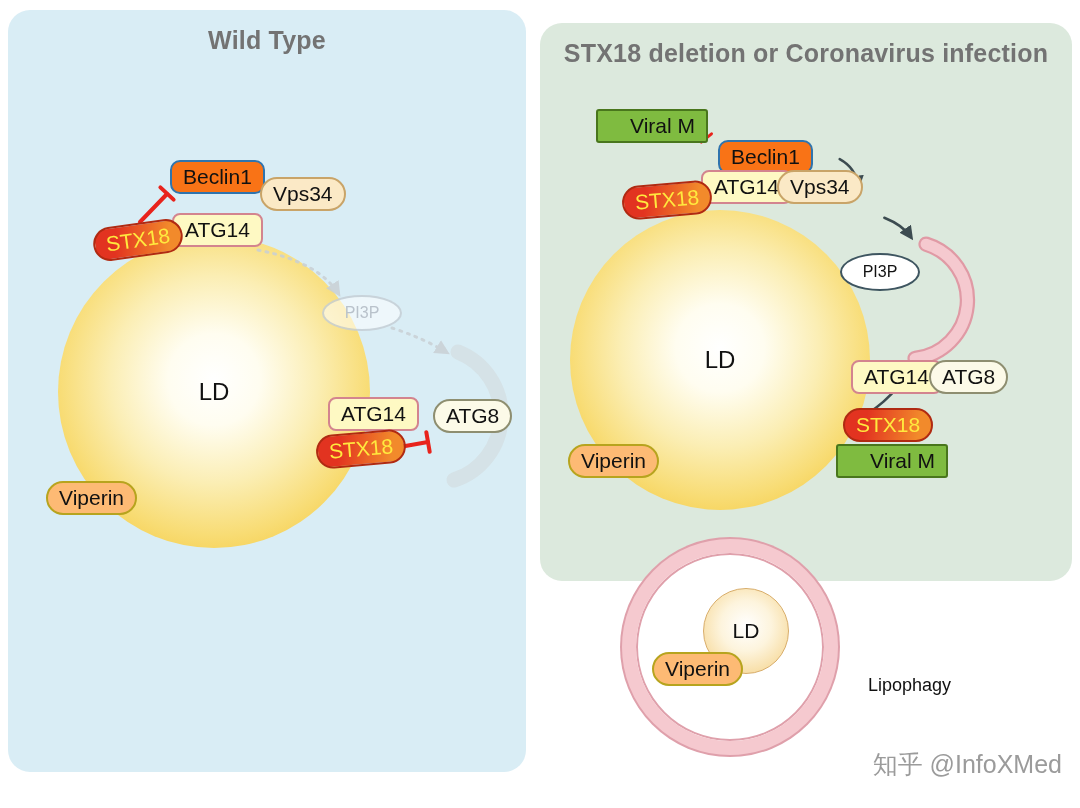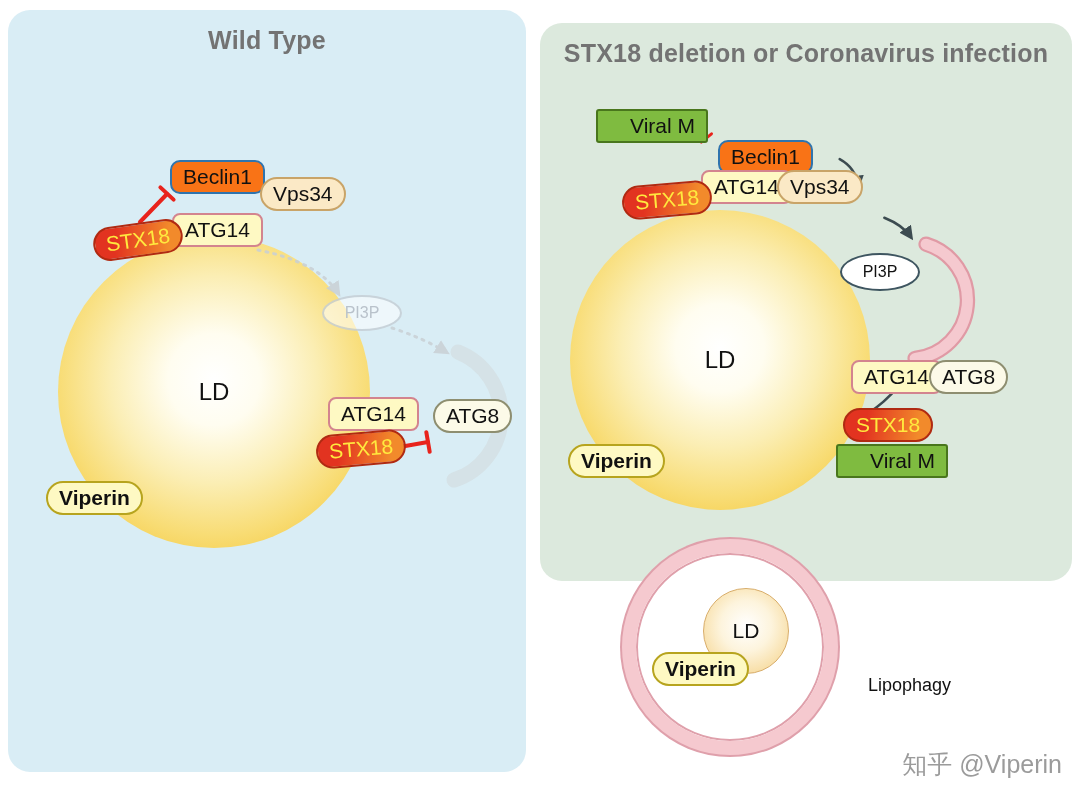--- a/index.html
+++ b/index.html
@@ -22,21 +22,21 @@
 
   .svg-overlay { position:absolute; left:0; top:0; width:100%; height:100%; z-index:2; pointer-events:none; }
 
   .pill { position:absolute; z-index:3; white-space:nowrap;
           padding:2px 11px; font-size:21px; line-height:1.25; color:#111;
           border:2px solid transparent; }
   .pill-blue   { background:#f97316; border-color:#2f74ae; border-radius:10px; }
   .pill-pink   { background:#fef9c3; border-color:#d3848f; border-radius:8px; }
   .pill-cream  { background:#fbe9c6; border-color:#c9a468; border-radius:17px; }
   .pill-ivory  { background:#fcfae8; border-color:#8e8e70; border-radius:17px; }
-  .pill-yellow { background:#fef9c3; border-color:#b7a41e; border-radius:17px;font-weight:bold; }
+  .pill-yellow { background:#fdba74; border-color:#b7a41e; border-radius:17px; }
   .pill-green  { background:#7fbb40; border-color:#49761c; border-radius:3px;padding-left:32px; }
   .pill-stx    { background:linear-gradient(100deg,#e23320 25%,#f28a2b 85%);
                  border-color:#b02a12; border-radius:17px; color:#ffe93e; font-weight:500; }
 
   .ellipse { position:absolute; z-index:3; display:flex; align-items:center; justify-content:center;
              border-radius:50%; font-size:16px; color:#111; }
   .ellipse-pi3p { background:#ffffff; border:2px solid #3e5560; }
   .ellipse-faded { background:rgba(255,255,255,0.55); border:2px solid rgba(175,186,196,0.6); color:#b9c2cb; }
 
   .autophagosome { position:absolute; border-radius:50%; background:#ffffff; z-index:1;
@@ -134,14 +134,14 @@
     <div class="pill pill-yellow" style="left:28px; top:421px;">Viperin</div>
 
     <div class="autophagosome" style="left:82px; top:516px; width:216px; height:216px;"></div>
     <div class="ld-small" style="left:163px; top:565px; width:86px; height:86px;">
       <span>LD</span>
     </div>
     <div class="pill pill-yellow" style="left:112px; top:629px;">Viperin</div>
     <div class="caption" style="left:328px; top:652px;">Lipophagy</div>
   </div>
 
-  <div class="watermark">知乎 @Viperin</div>
+  <div class="watermark">知乎 @InfoXMed</div>
 </div>
 
 </body></html>

